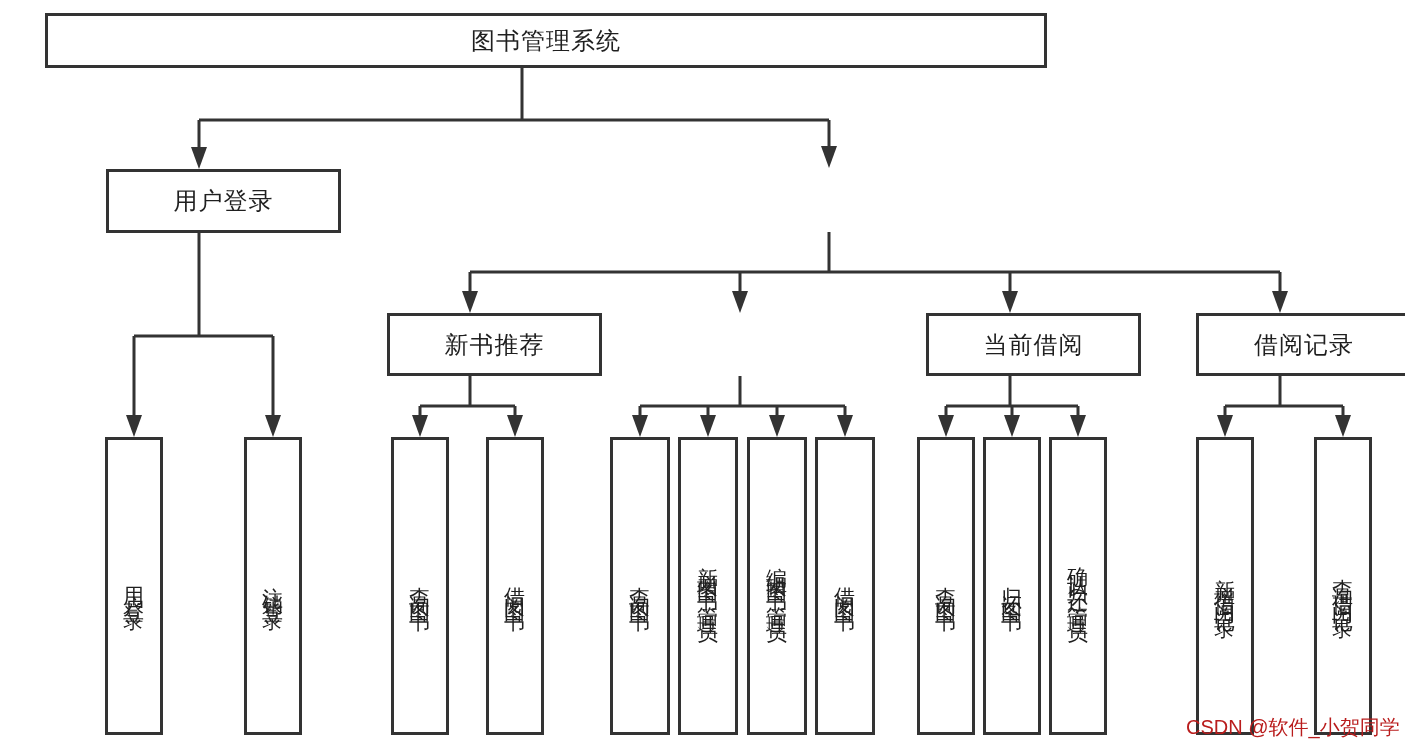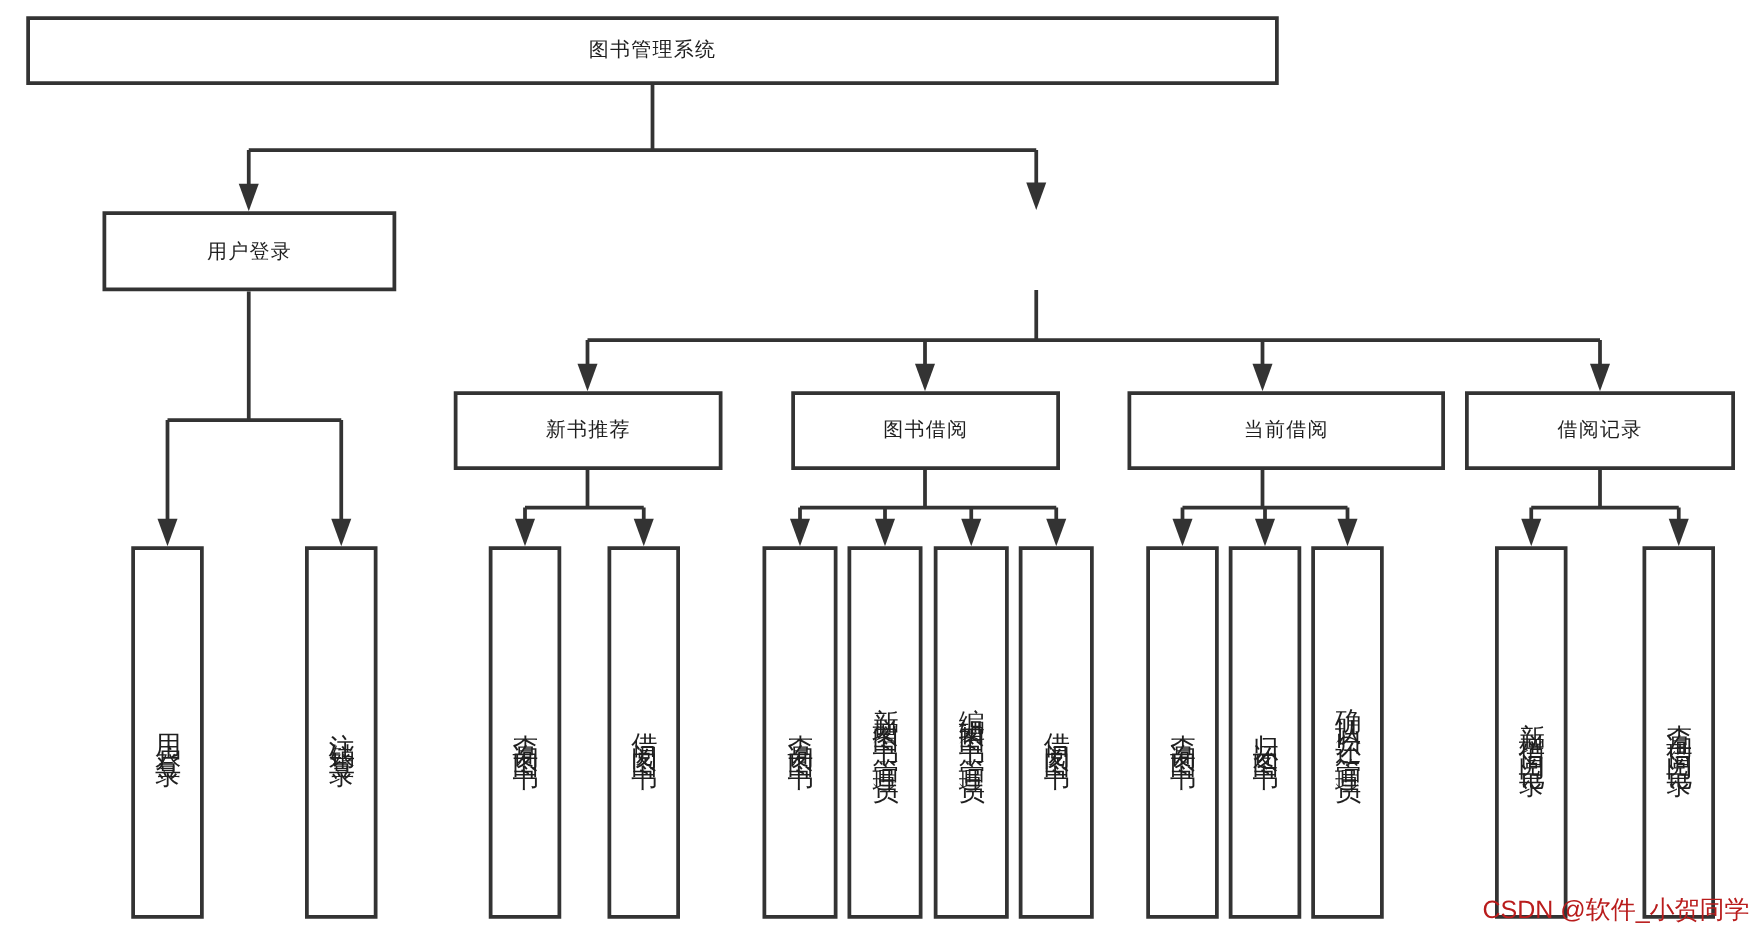--- a/index.html
+++ b/index.html
@@ -14,21 +14,21 @@
   .box{
     position:absolute;
     box-sizing:border-box;
     border:3px solid #333333;
     background:#ffffff;
     display:flex;
     align-items:center;
     justify-content:center;
     color:#1f1f1f;
   }
-  .hbox{font-size:16px;letter-spacing:1px;}
+  .hbox{font-size:24px;letter-spacing:1px;margin-left:24px;}
   .vbox{
     writing-mode:vertical-rl;
     text-orientation:mixed;
     font-size:21px;
     letter-spacing:8px;
     line-height:1;
     text-align:center;
   }
   .watermark{
     position:absolute;
@@ -38,21 +38,21 @@
     color:#b91c1c;
     white-space:nowrap;
     letter-spacing:0px;
   }
   
   .n-root{left:21px;top:13px;width:1002px;height:55px;}
   .n-user{left:82px;top:169px;width:235px;height:64px;}
   .n-mgmt{left:712px;top:168px;width:235px;height:64px;}
   .n-rec{left:363px;top:313px;width:215px;height:63px;}
   .n-bor{left:633px;top:313px;width:215px;height:63px;}
-  .n-cur{left:902px;top:313px;width:254px;height:63px;text-align:right;}
+  .n-cur{left:902px;top:313px;width:215px;height:63px;text-align:right;}
   .n-log{left:1172px;top:313px;width:216px;height:63px;}
   .leaf{top:437px;height:298px;width:58px;}
   .l-u1{left:105px;} .l-u2{left:244px;}
   .l-r1{left:391px;} .l-r2{left:486px;}
   .l-b1{left:610px;width:60px;} .l-b2{left:678px;width:60px;}
   .l-b3{left:747px;width:60px;} .l-b4{left:815px;width:60px;}
   .l-c1{left:917px;} .l-c2{left:983px;} .l-c3{left:1049px;}
   .l-j1{left:1196px;} .l-j2{left:1314px;}
 </style>
 </head>
@@ -91,21 +91,20 @@
       <polygon points="1225,437 1217,415 1233,415"></polygon>
       <polygon points="1343,437 1335,415 1351,415"></polygon>
     </g>
   </svg>
 
   <div class="box hbox n-root">图书管理系统</div>
 
   <div class="box hbox n-user">用户登录</div>
 
   <div class="box hbox n-rec">新书推荐</div>
-  <div class="box hbox n-bor">图书借阅</div>
   <div class="box hbox n-cur">当前借阅</div>
   <div class="box hbox n-log">借阅记录</div>
 
   <div class="box vbox leaf l-u1">用户登录</div>
   <div class="box vbox leaf l-u2">注销登录</div>
 
   <div class="box vbox leaf l-r1">查询图书</div>
   <div class="box vbox leaf l-r2">借阅图书</div>
 
   <div class="box vbox leaf l-b1">查询图书</div>

